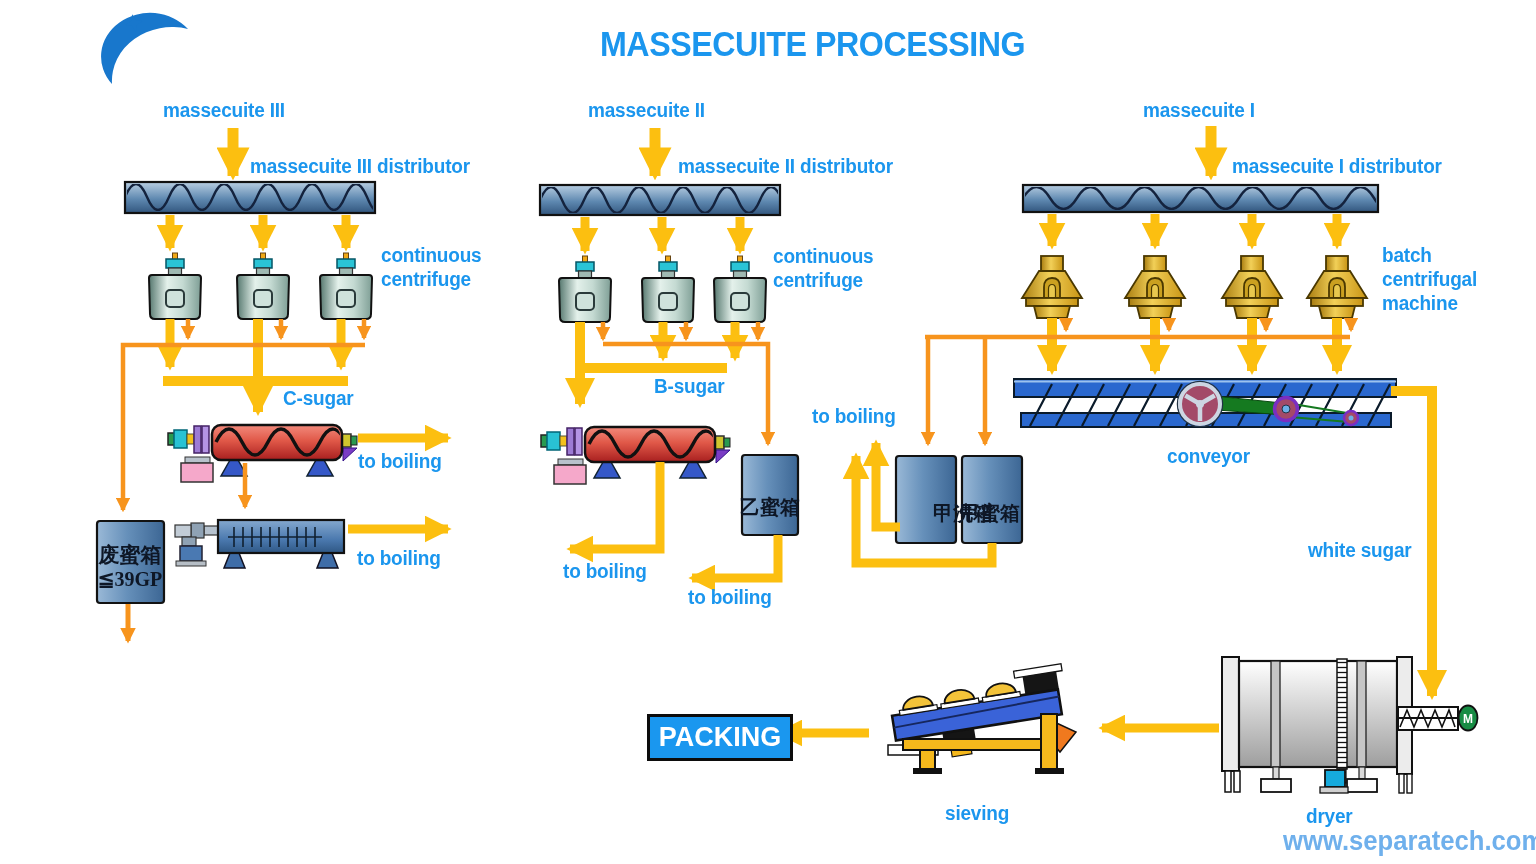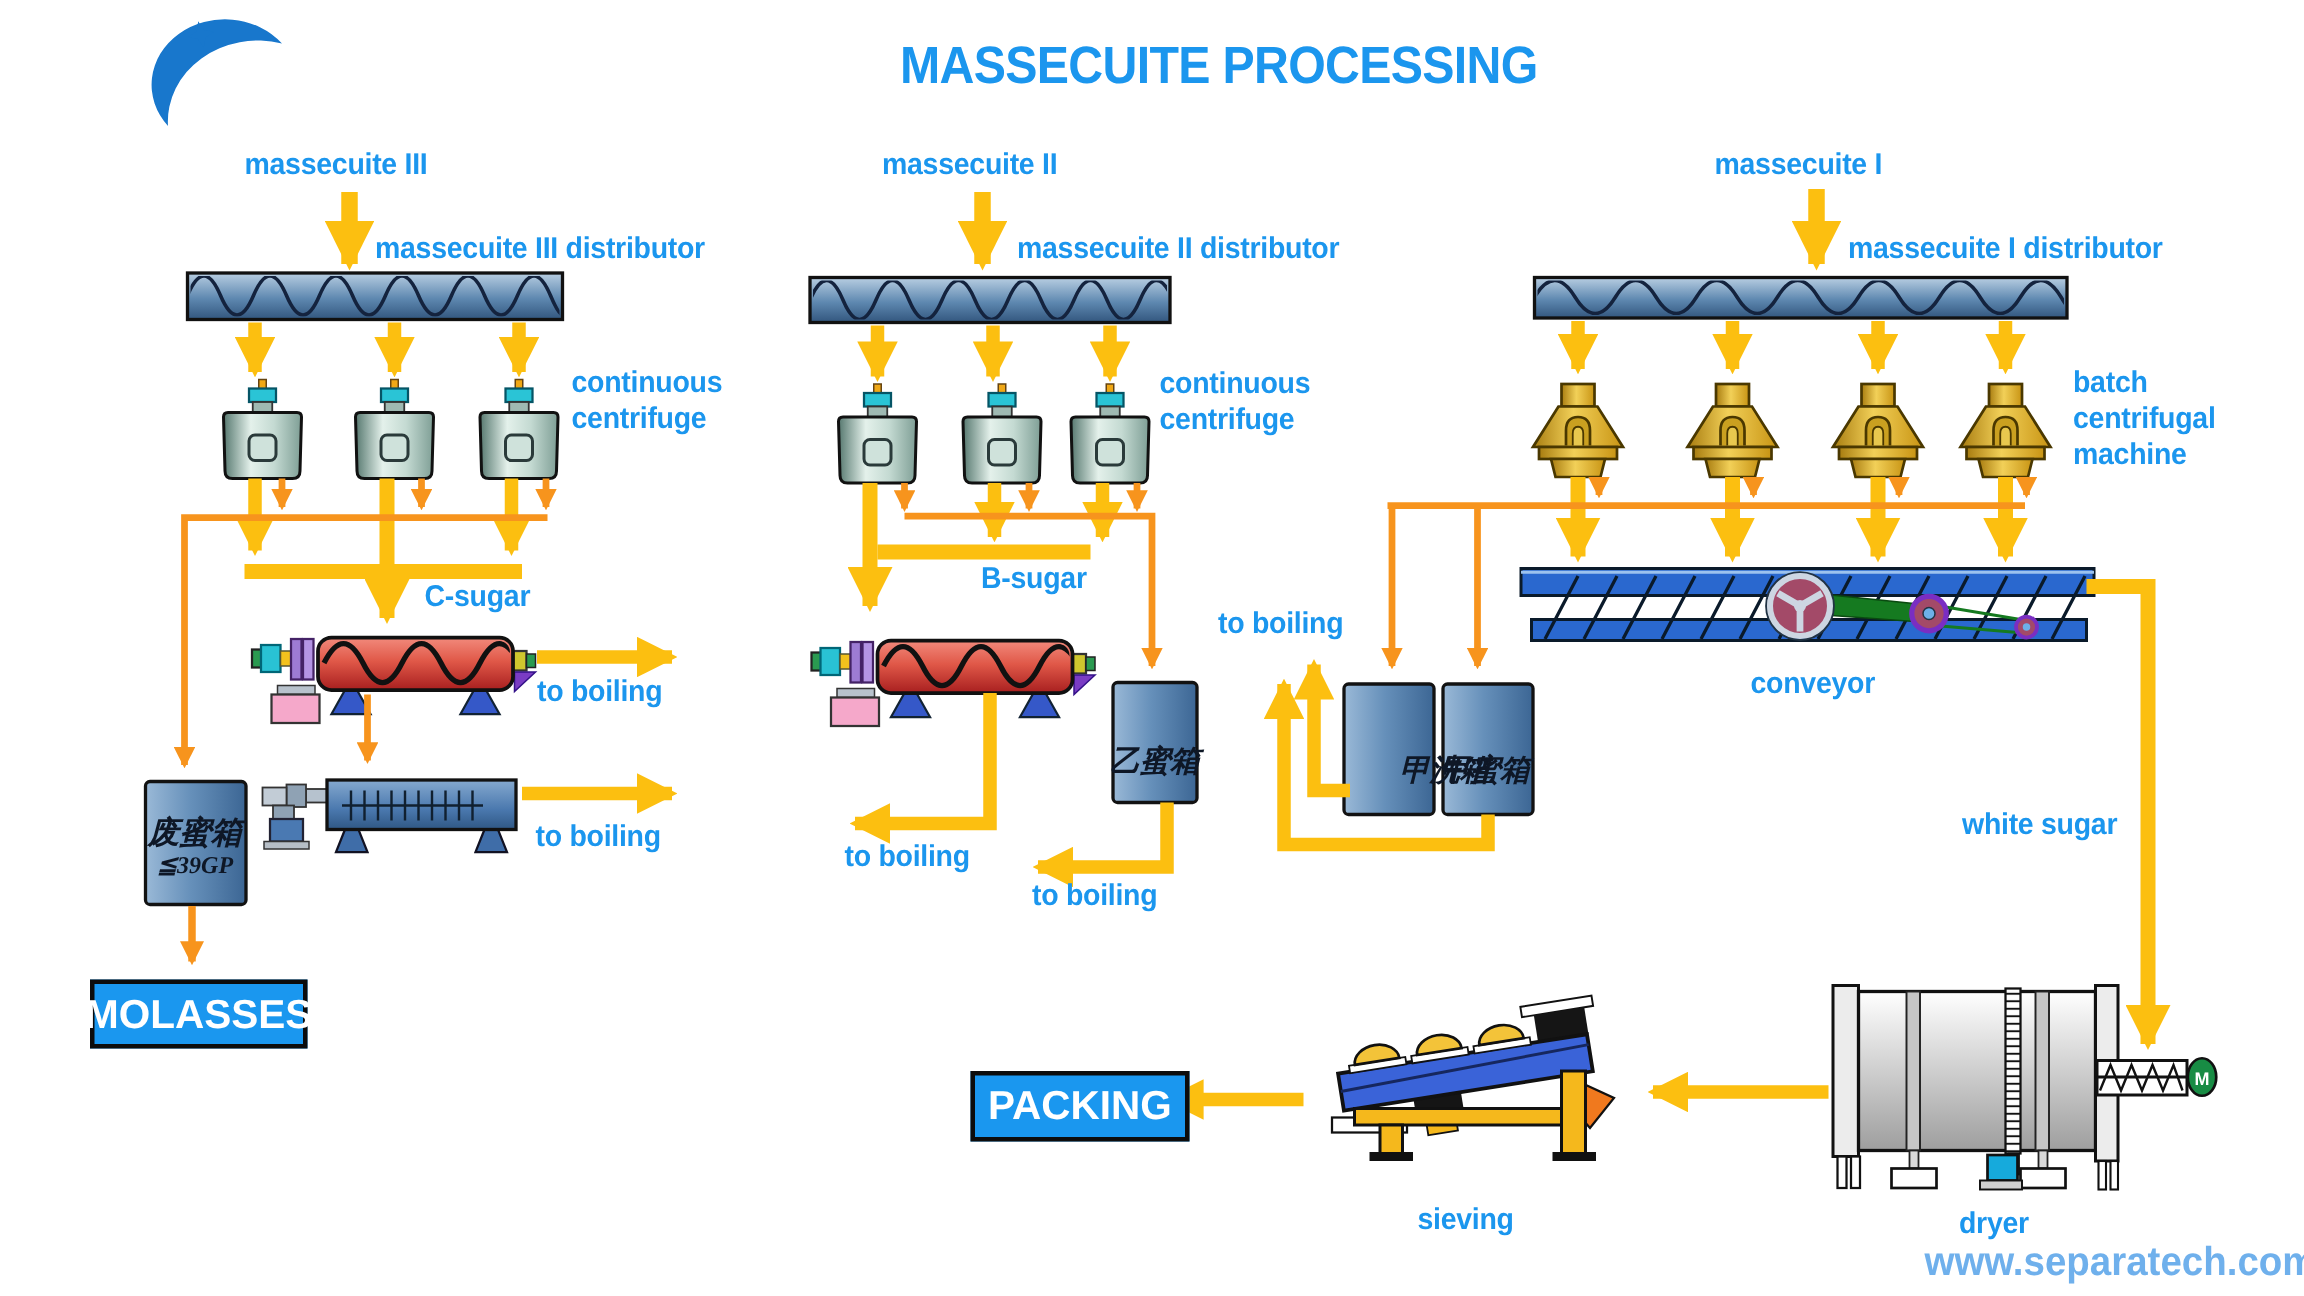--- a/index.html
+++ b/index.html
@@ -5,22 +5,22 @@
   html,body{margin:0;padding:0;background:#fff;}
   .canvas{position:relative;width:1536px;height:864px;background:#ffffff;overflow:hidden;
           font-family:"Liberation Sans",sans-serif;}
   .layer{position:absolute;left:0;top:0;}
   .lbl{position:absolute;color:#1b96ee;font-weight:bold;font-size:20px;line-height:1.2;
        white-space:pre-line;transform:scaleX(.95);transform-origin:0 0;letter-spacing:-.2px;}
   .title{position:absolute;left:600px;top:24px;color:#1b96ee;font-weight:bold;font-size:35px;
          letter-spacing:-.5px;transform:scaleX(.92);transform-origin:0 0;white-space:nowrap;}
   .bigbox{position:absolute;background:#1a97ef;border:3px solid #0c0c0c;color:#fff;font-weight:bold;
           font-size:27px;display:flex;align-items:center;justify-content:center;box-sizing:border-box;}
-  .tanktxt{position:absolute;color:#0e1726;font-weight:bold;font-size:20px;text-align:center;white-space:nowrap;font-style:italic;}
-  .serif{font-family:"Liberation Serif",serif;font-size:16px;}
+  .tanktxt{position:absolute;color:#0e1726;font-weight:bold;font-size:20px;text-align:center;white-space:nowrap;}
+  .serif{font-family:"Liberation Serif",serif;font-size:20px;}
   .logotext{position:absolute;left:33px;top:38px;color:#1877cc;font-weight:bold;font-size:39px;
             letter-spacing:2px;white-space:nowrap;z-index:2;}
   .site{position:absolute;left:1283px;top:826px;color:#6fb0ec;font-weight:bold;font-size:27px;
         transform:scaleX(.95);transform-origin:0 0;white-space:nowrap;}
 </style>
 </head>
 <body>
 
 <div class="canvas">
 
@@ -334,16 +334,15 @@
   <div class="lbl" style="left:1308px;top:538px">white sugar</div>
   <div class="lbl" style="left:945px;top:801px">sieving</div>
   <div class="lbl" style="left:1306px;top:804px">dryer</div>
 
   <div class="tanktxt" style="left:95px;top:541px;width:70px;font-size:21px">废蜜箱</div>
   <div class="tanktxt serif" style="left:95px;top:567px;width:70px">≦39GP</div>
   <div class="tanktxt" style="left:740px;top:494px;width:60px">乙蜜箱</div>
   <div class="tanktxt" style="left:933px;top:500px;width:50px">甲洗箱</div>
   <div class="tanktxt" style="left:960px;top:500px;width:52px">甲蜜箱</div>
 
-  <div class="bigbox" style="left:60px;top:653px;width:145px;height:46px">MOLASSES</div>
   <div class="bigbox" style="left:647px;top:714px;width:146px;height:47px">PACKING</div>
 
 </div>
 
 </body></html>

